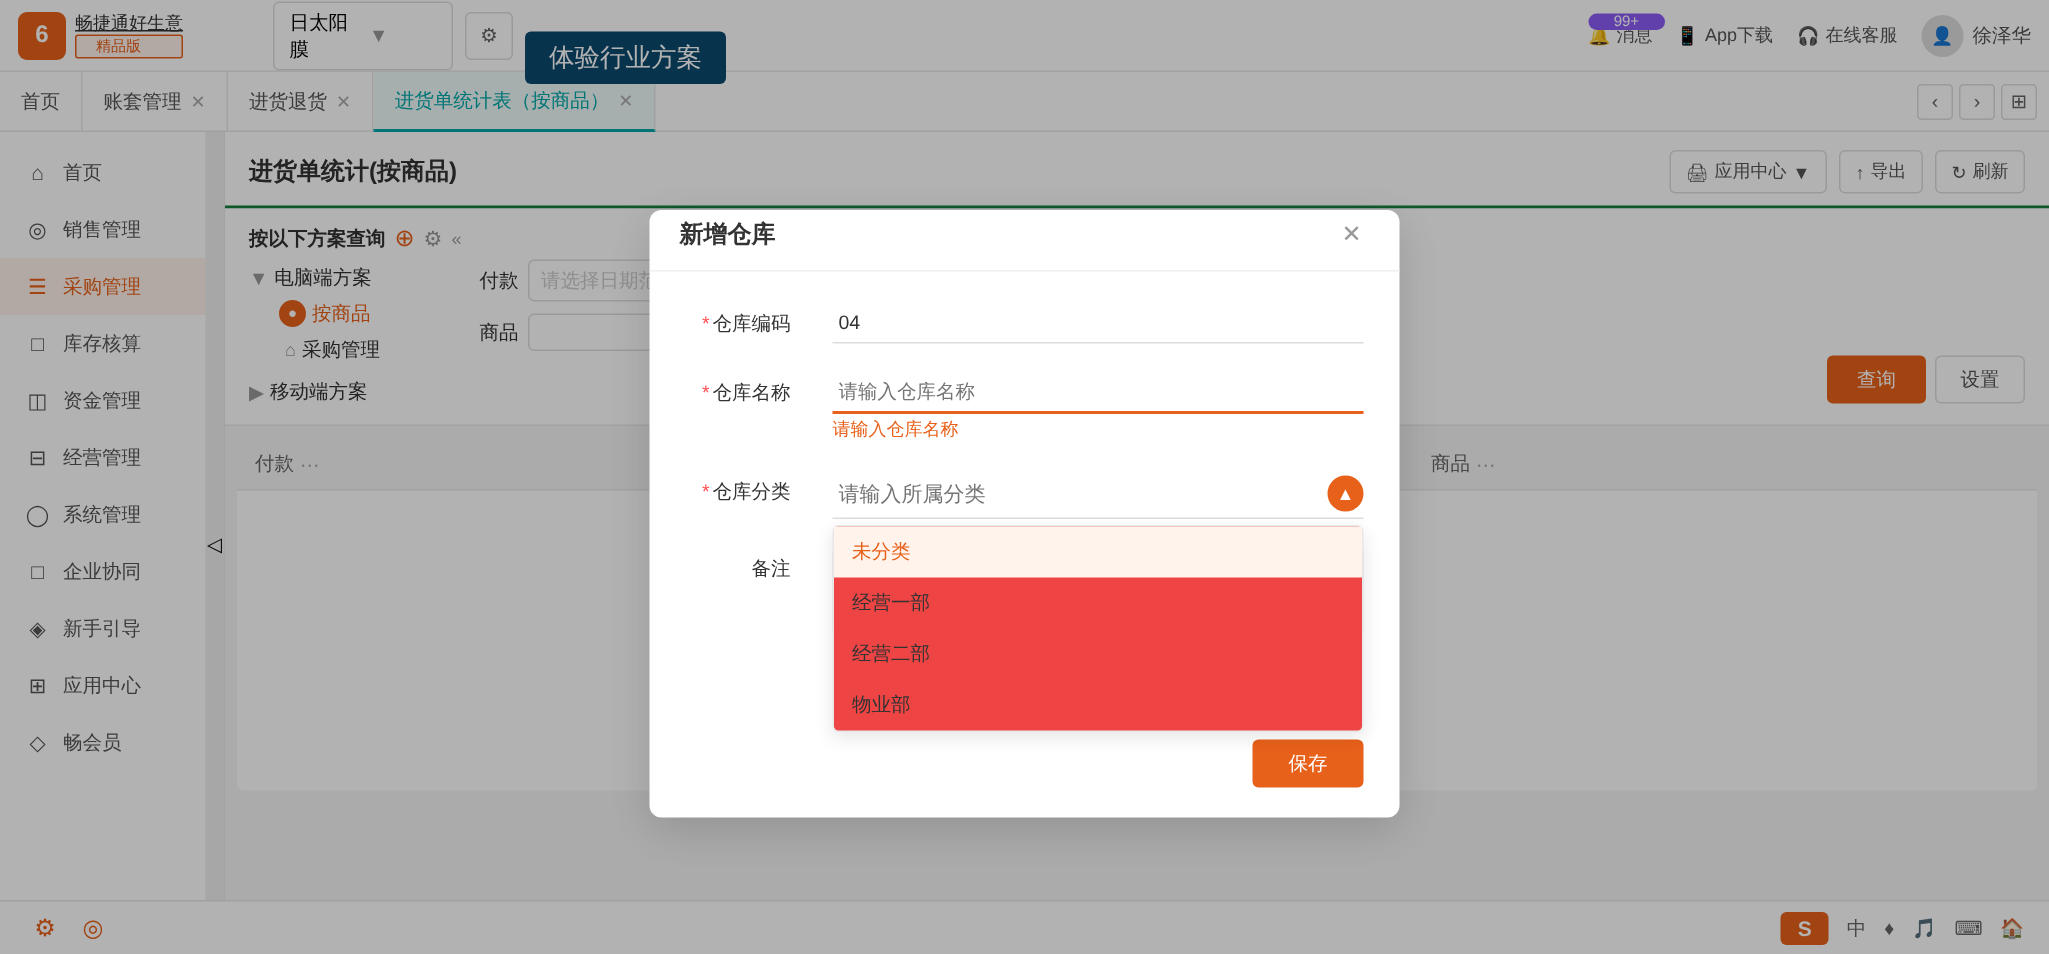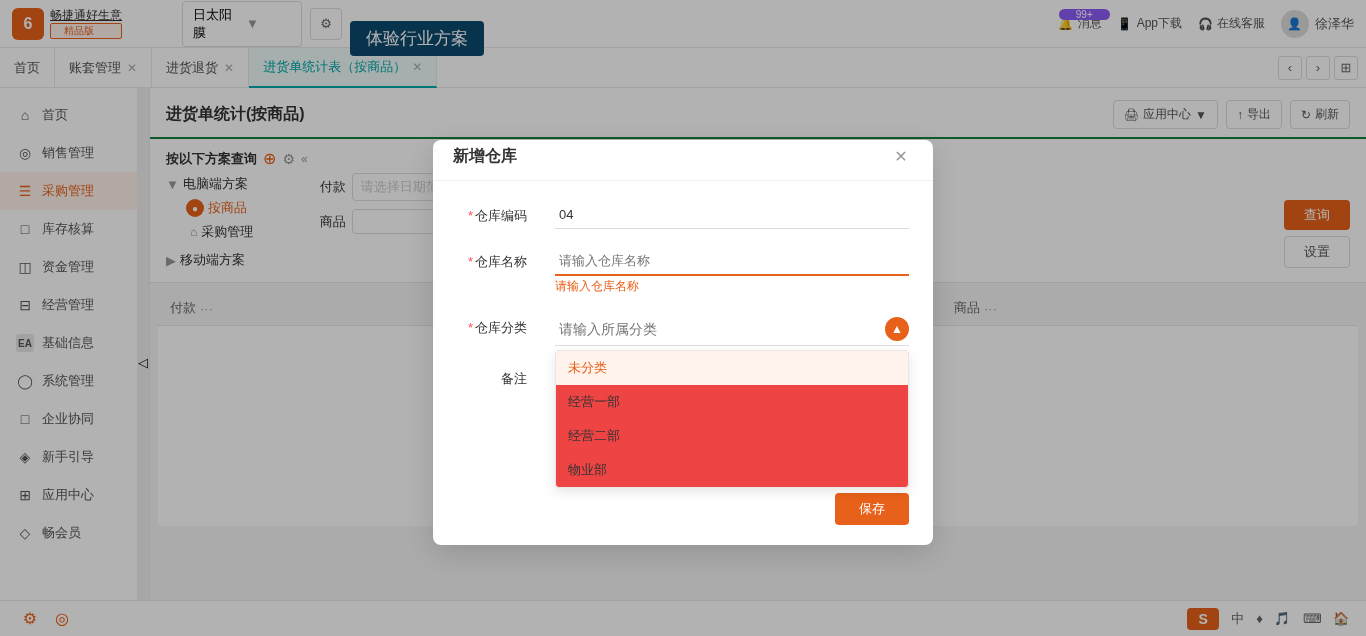--- a/index.html
+++ b/index.html
@@ -647,24 +647,20 @@
       <span class="sidebar-icon">□</span>
       <span>库存核算</span>
     </div>
     <div class="sidebar-item">
       <span class="sidebar-icon">◫</span>
       <span>资金管理</span>
     </div>
     <div class="sidebar-item">
       <span class="sidebar-icon">⊟</span>
       <span>经营管理</span>
-    </div>
-    <div class="sidebar-item">
-      <span class="sidebar-icon" style="font-size:10px;font-weight:bold;background:#e8e8e8;border-radius:3px;padding:1px 2px;">EA</span>
-      <span>基础信息</span>
     </div>
     <div class="sidebar-item">
       <span class="sidebar-icon">◯</span>
       <span>系统管理</span>
     </div>
     <div class="sidebar-item">
       <span class="sidebar-icon">□</span>
       <span>企业协同</span>
     </div>
     <div class="sidebar-item">
@@ -757,21 +753,21 @@
                 <label>商品</label>
                 <div class="filter-select" style="min-width:200px;">
                   <span style="color:#ccc;"></span>
                   <span>···</span>
                 </div>
               </div>
             </div>
           </div>
         </div>
 
-        <div style="display:flex;flex-direction:column;gap:6px;align-self:flex-end;padding-bottom:4px;">
+        <div style="display:flex;flex-direction:row;gap:6px;align-self:flex-end;padding-bottom:4px;">
           <button class="query-btn">查询</button>
           <button class="settings-btn">设置</button>
         </div>
       </div>
     </div>
 
     <div class="table-area">
       <div class="table-header">
         <div class="table-col">
           <span>付款</span>

